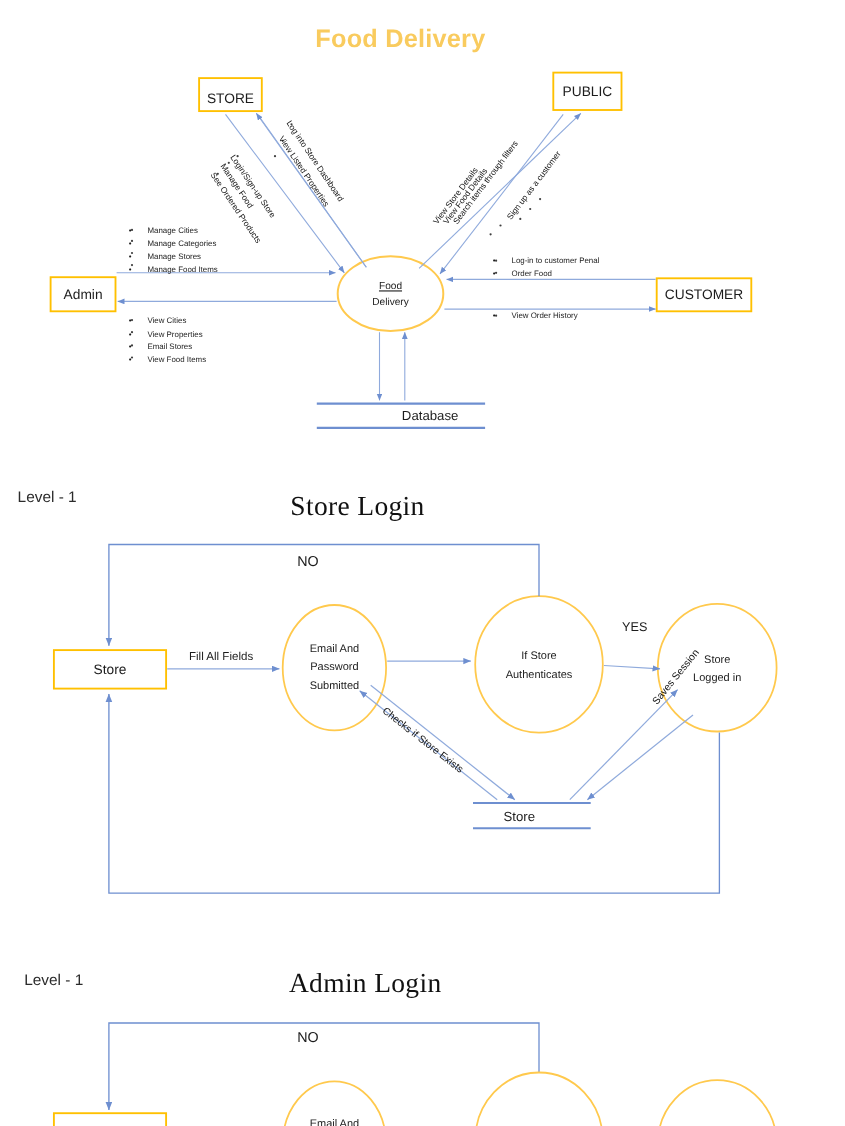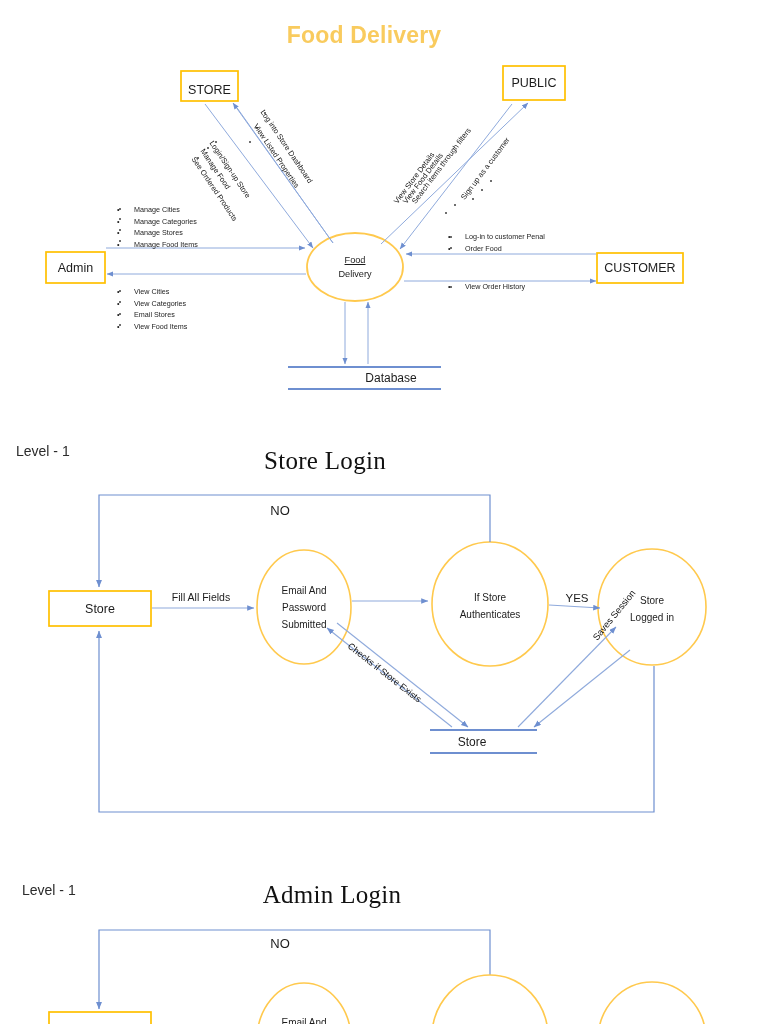--- a/index.html
+++ b/index.html
@@ -192,21 +192,21 @@
       </div>
   </div>
 
   <div class="abs bullets" style="left:117px;top:286px;">
     <div class="row">
         <span class="bu">•</span>
         <span>View Cities</span>
       </div>
     <div class="row">
         <span class="bu">•</span>
-        <span>View Categories</span>
+        <span>View Properties</span>
       </div>
     <div class="row">
         <span class="bu">•</span>
         <span>Email Stores</span>
       </div>
     <div class="row">
         <span class="bu">•</span>
         <span>View Food Items</span>
       </div>
   </div>
@@ -238,21 +238,21 @@
 
   <div class="abs ctr edge-label b" style="left:201px;top:597px;">Fill All Fields</div>
 
   <div class="abs ctr store-proc-label" style="left:304px;top:590px;">Email And</div>
   <div class="abs ctr store-proc-label" style="left:304px;top:607px;">Password</div>
   <div class="abs ctr store-proc-label" style="left:304px;top:624px;">Submitted</div>
 
   <div class="abs ctr store-proc-label" style="left:490px;top:597px;">If Store</div>
   <div class="abs ctr store-proc-label" style="left:490px;top:614px;">Authenticates</div>
 
-  <div class="abs ctr yes-label" style="left:577px;top:598px;">YES</div>
+  <div class="abs ctr yes-label" style="left:577px;top:571px;">YES</div>
 
   <div class="abs ctr store-proc-label" style="left:652px;top:600px;">Store</div>
   <div class="abs ctr store-proc-label" style="left:652px;top:617px;">Logged in</div>
 
   <div class="abs rot-label" style="left:352px;top:641px;transform:rotate(38deg);font-size:9.3px;">Checks if Store Exists</div>
   <div class="abs rot-label" style="left:591px;top:636px;transform:rotate(-51deg);font-size:9.3px;">Saves Session</div>
 
   <div class="abs ctr ds-label" style="left:472px;top:742px;">Store</div>
 
   <div class="abs level-tag" style="left:22px;top:882px;">Level - 1</div>

